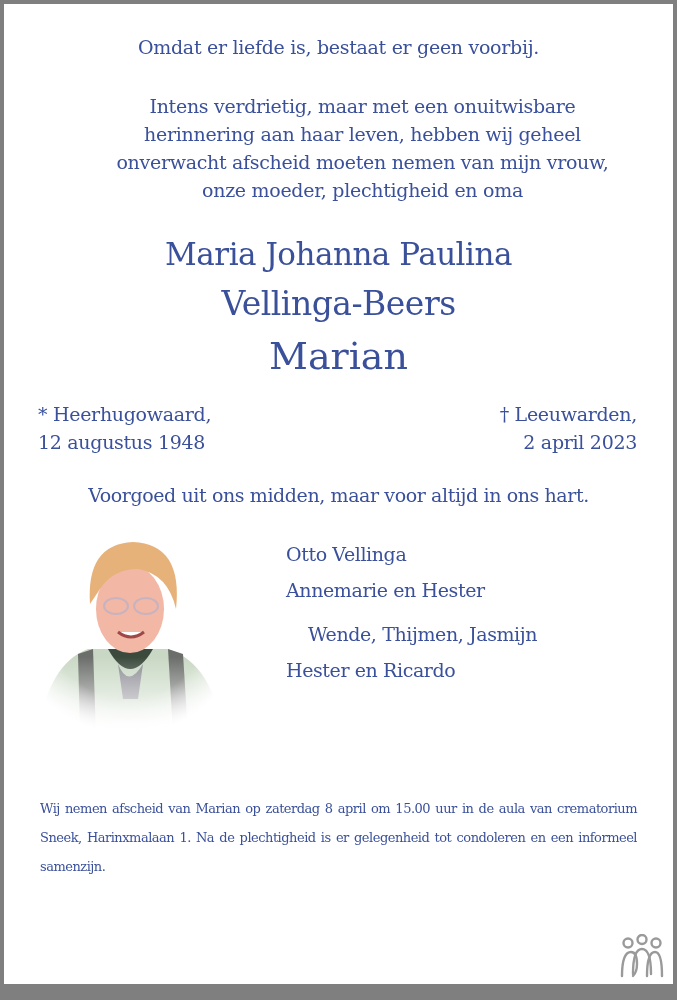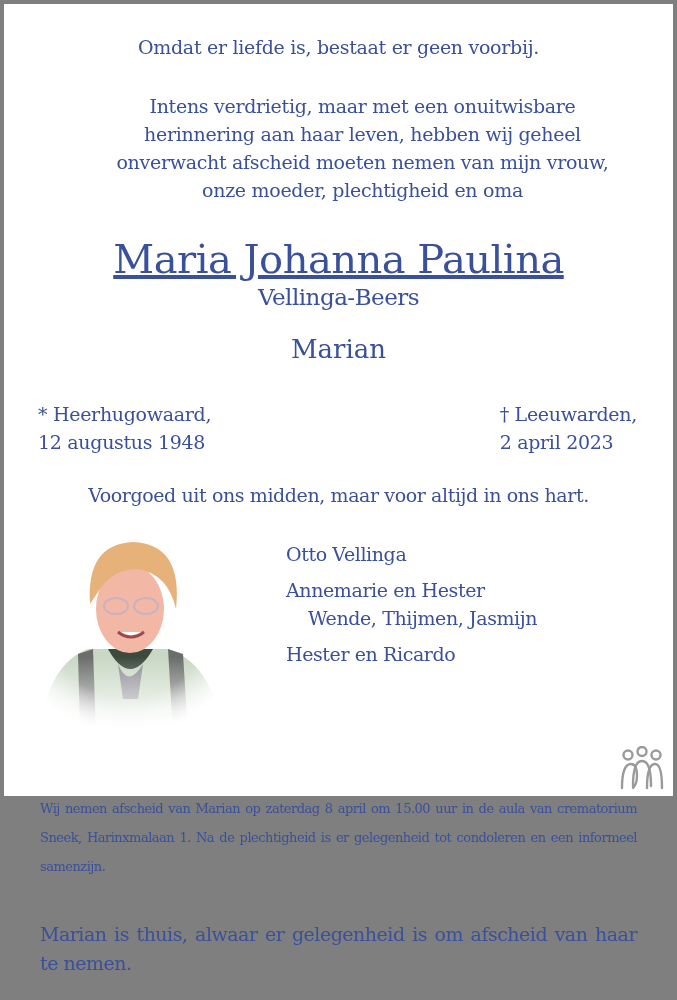--- a/index.html
+++ b/index.html
@@ -1,35 +1,35 @@
 <!DOCTYPE html>
 <html><head>
 <meta charset="utf-8">
 <style>
   html, body { margin: 0; padding: 0; }
   body { width: 677px; height: 1000px; background: #7f7f7f; position: relative; overflow: hidden; }
   .card {
-    position: absolute; left: 4px; top: 4px; width: 669px; height: 792px;
+    position: absolute; left: 4px; top: 4px; width: 669px; height: 980px;
     background: #ffffff; box-sizing: border-box;
     font-family: "DejaVu Serif", serif; color: #3a509a;
   }
   .c { text-align: center; position: absolute; left: 0; right: 0; }
   .motto { top: 32px; font-size: 19px; letter-spacing: -0.3px; }
   .intro { top: 88px; font-size: 19px; line-height: 28px; letter-spacing: -0.3px; padding-left: 48px; }
-  .name1 { top: 232px; font-size: 40px; letter-spacing: -0.5px; text-decoration: underline; }
-  .name2 { top: 280px; font-size: 23px; letter-spacing: -0.5px; }
-  .nick { top: 330px; font-size: 26px; }
+  .name1 { top: 232px; font-size: 31px; letter-spacing: -0.5px; }
+  .name2 { top: 280px; font-size: 33px; letter-spacing: -0.5px; }
+  .nick { top: 330px; font-size: 38px; }
   .birth { position: absolute; left: 34px; top: 396px; font-size: 19px; line-height: 28px; letter-spacing: -0.3px; }
-  .death { position: absolute; right: 36px; top: 396px; font-size: 19px; line-height: 28px; letter-spacing: -0.3px; }
+  .death { position: absolute; right: 36px; top: 396px; font-size: 19px; line-height: 28px; text-align: right; letter-spacing: -0.3px; }
   .tag { top: 480px; font-size: 19px; letter-spacing: -0.4px; }
   .photo { position: absolute; left: 14px; top: 510px; width: 220px; height: 220px; }
   .family { position: absolute; left: 282px; top: 536px; font-size: 19px; letter-spacing: -0.4px; }
   .family .grp { margin-bottom: 8px; }
   .family .line { line-height: 28px; }
-  .family .indent { padding-left: 22px; }
+  .family .indent { padding-left: 22px; margin-top: 16px; }
   .address { position: absolute; left: 36px; top: 732px; font-size: 19px; letter-spacing: -0.4px; }
   .p1 { position: absolute; left: 36px; right: 36px; top: 790px; font-size: 13px; line-height: 29px; letter-spacing: -0.5px; text-align: justify; }
   .p2 { position: absolute; left: 36px; right: 36px; top: 916px; font-size: 19px; line-height: 29px; letter-spacing: -0.5px; text-align: justify; }
   .logo { position: absolute; right: 8px; bottom: 6px; width: 46px; height: 44px; }
 </style>
 </head>
 <body>
 
 <div class="card">
   <div class="c motto">Omdat er liefde is, bestaat er geen voorbij.</div>
@@ -89,21 +89,20 @@
       <div class="line">Annemarie en Hester</div>
       <div class="line indent">Wende, Thijmen, Jasmijn</div>
     </div>
     <div class="grp">
       <div class="line">Hester en Ricardo</div>
     </div>
   </div>
 
 
   <div class="p1">Wij nemen afscheid van Marian op zaterdag 8 april om 15.00 uur in de aula van crematorium Sneek, Harinxmalaan 1. Na de plechtigheid is er gelegenheid tot condoleren en een informeel samenzijn.</div>
-  <div class="p2">Marian is thuis, alwaar er gelegenheid is om afscheid van haar te nemen.</div>
 
   <svg class="logo" viewBox="0 0 46 44" fill="none" stroke="#9a9a9a" stroke-width="2.4" stroke-linecap="round">
     <circle cx="9" cy="9" r="4.5"></circle>
     <circle cx="23" cy="5.5" r="4.5"></circle>
     <circle cx="37" cy="9" r="4.5"></circle>
     <path d="M3 42 Q3 18 12 18 Q18 18 18 30 Q18 38 14 42"></path>
     <path d="M14 40 Q14 15 23 15 Q32 15 32 40"></path>
     <path d="M28 42 Q28 18 36 18 Q43 18 43 42"></path>
   </svg>
 </div>

